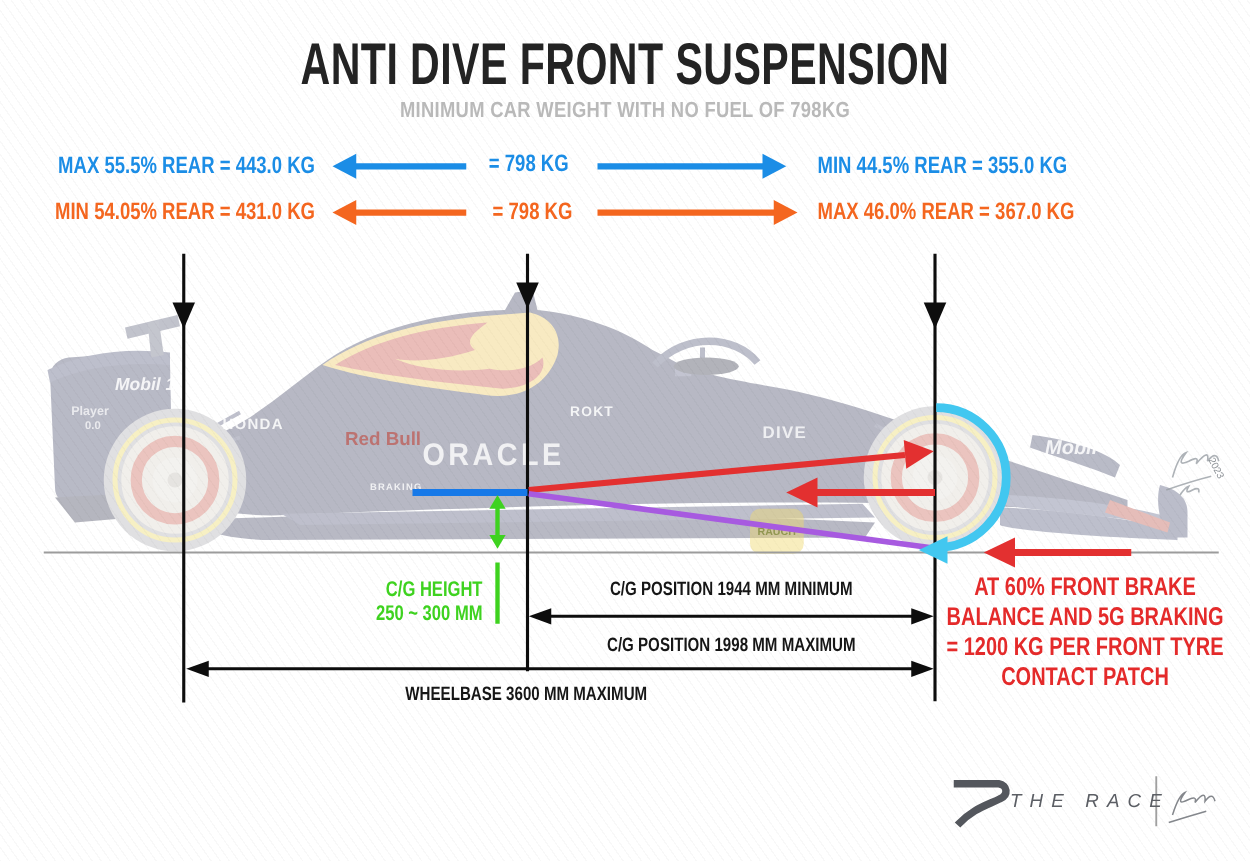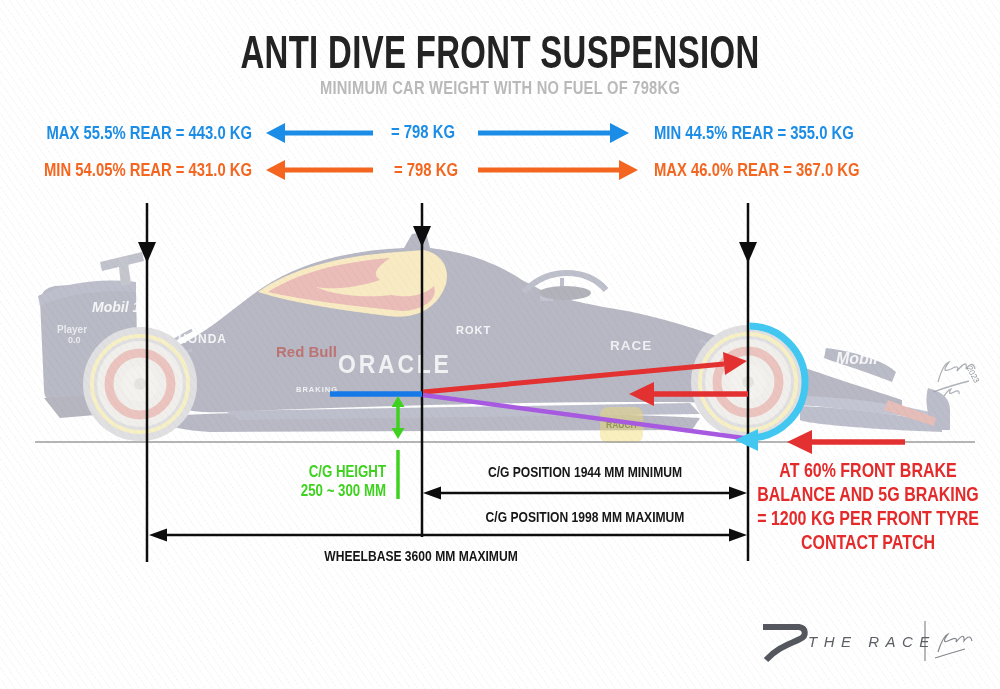--- a/index.html
+++ b/index.html
@@ -96,21 +96,21 @@
   </svg>
 
   <div class="cartext">
     <div class="ct" style="left:62px;top:299px;font-size:14px;font-style:italic;color:rgba(255,255,255,.85);margin-left:30px;">Mobil 1</div>
     <div class="ct" style="left:57px;top:324px;font-size:10px;color:rgba(255,255,255,.7);">Player</div>
     <div class="ct" style="left:68px;top:335px;font-size:9px;color:rgba(255,255,255,.7);">0.0</div>
     <div class="ct" style="left:178px;top:332px;font-size:12px;color:rgba(255,255,255,.85);letter-spacing:1px;">HONDA</div>
     <div class="ct" style="left:276px;top:343px;font-size:15px;color:rgba(193,58,45,.55);">Red Bull</div>
     <div class="ct" style="left:338px;top:350px;font-size:25px;color:rgba(255,255,255,.8);letter-spacing:3px;transform:scaleX(.92);transform-origin:0 0;">ORACLE</div>
     <div class="ct" style="left:444px;top:324px;font-size:11px;color:rgba(255,255,255,.85);letter-spacing:1px;padding-left:12px;">ROKT</div>
-    <div class="ct" style="left:610px;top:338px;font-size:13.5px;color:rgba(255,255,255,.78);letter-spacing:1px;">RACE</div>
+    <div class="ct" style="left:610px;top:338px;font-size:13.5px;color:rgba(255,255,255,.78);letter-spacing:1px;">DIVE</div>
     <div class="ct" style="left:296px;top:385px;font-size:7.5px;color:rgba(255,255,255,.8);letter-spacing:1px;">BRAKING</div>
     <div class="ct" style="left:600px;top:407px;font-size:8.5px;color:rgba(110,125,40,.65);background:rgba(240,218,110,.45);border-radius:8px;padding:13px 6px;">RAUCH</div>
     <div class="ct" style="left:836px;top:350px;font-size:16px;font-style:italic;color:rgba(255,255,255,.85);">Mobil</div>
     <div class="sigyear" style="left:964px;top:370px;">2023</div>
   </div>
 
   <svg class="layer" width="1000" height="689" viewBox="0 0 1000 689">
 
     <path d="M35 442 H975" stroke="#9c9c9c" stroke-width="1.6"></path>
 

